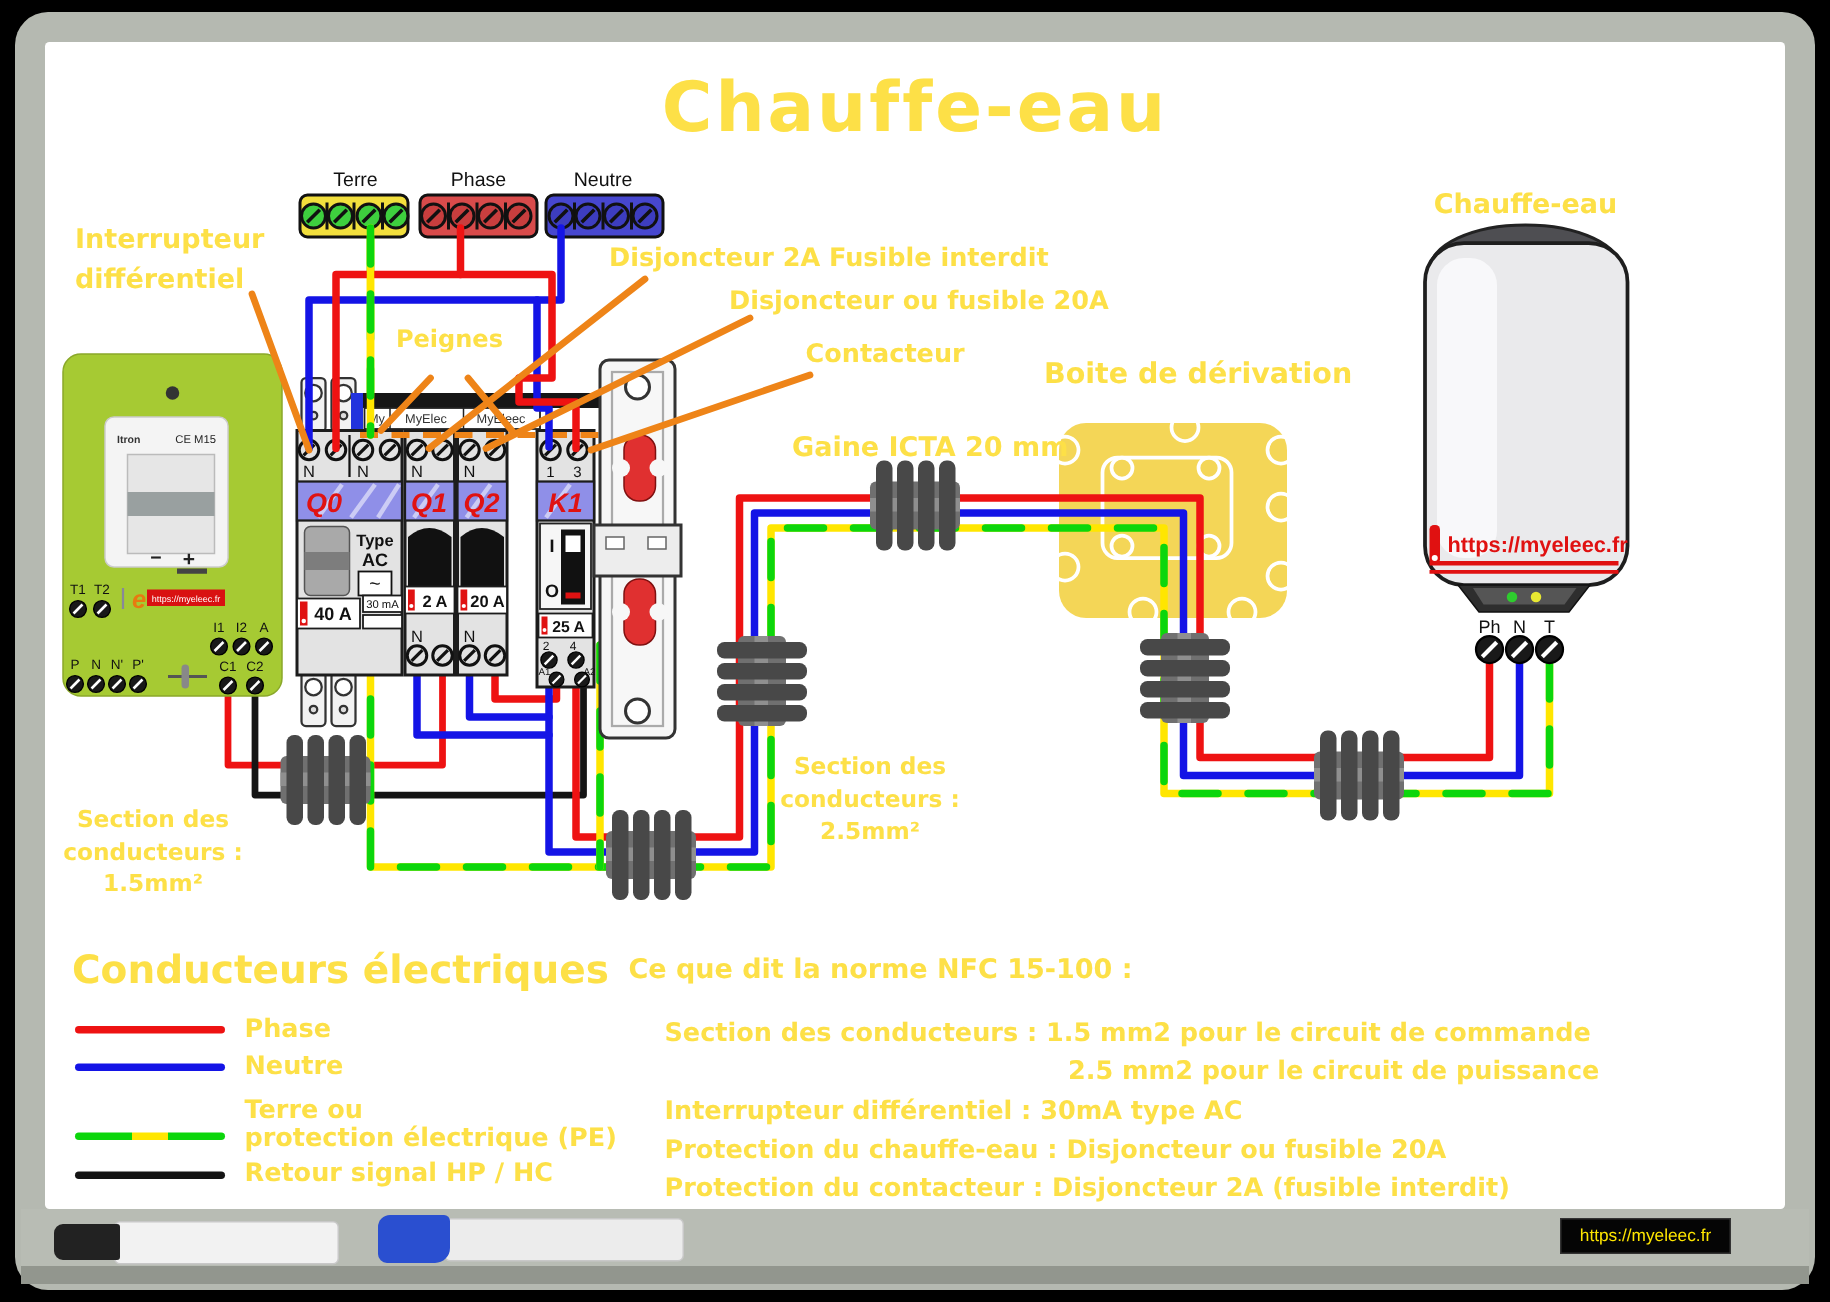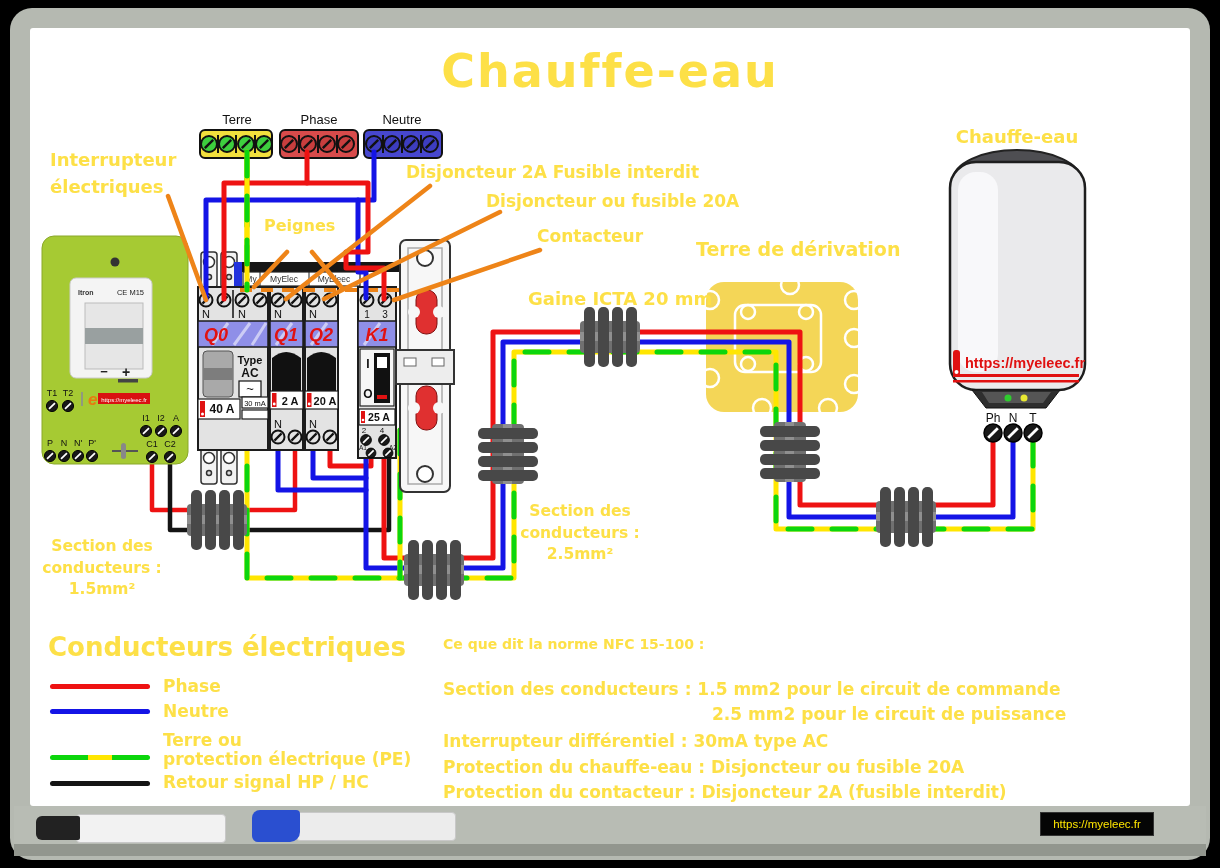--- a/index.html
+++ b/index.html
@@ -369,27 +369,27 @@
     <line class="leader" x1="500" y1="212" x2="324" y2="299"></line>
     <line class="leader" x1="540" y1="250" x2="394" y2="300"></line>
   </g>
 </svg>
 </div>
 
 <div class="hand title">Chauffe-eau</div>
 
 <div class="hand" style="left:50px;top:146px;width:124px;text-align:left;font-size:18px;line-height:1.5">
   <div>Interrupteur</div>
-  <div>électriques</div>
+  <div>différentiel</div>
 </div>
 <div class="hand" style="left:264px;top:216px;font-size:16px">Peignes</div>
 <div class="hand" style="left:406px;top:162px;font-size:17px">Disjoncteur 2A Fusible interdit</div>
 <div class="hand" style="left:486px;top:191px;font-size:17px">Disjoncteur ou fusible 20A</div>
 <div class="hand" style="left:537px;top:226px;font-size:17px">Contacteur</div>
-<div class="hand" style="left:696px;top:238px;font-size:19px">Terre de dérivation</div>
+<div class="hand" style="left:696px;top:238px;font-size:19px">Boite de dérivation</div>
 <div class="hand" style="left:528px;top:288px;font-size:18px">Gaine ICTA 20 mm</div>
 <div class="hand" style="left:950px;top:126px;width:134px;text-align:center;font-size:18px">Chauffe-eau</div>
 
 <div class="hand" style="left:42px;top:536px;width:120px;text-align:center;font-size:15.5px;line-height:1.4">
   <div>Section des</div>
   <div>conducteurs :</div>
   <div>1.5mm²</div>
 </div>
 <div class="hand" style="left:520px;top:501px;width:120px;text-align:center;font-size:15.5px;line-height:1.4">
   <div>Section des</div>
@@ -406,21 +406,21 @@
   <div class="legend-line" style="top:755px;background:linear-gradient(90deg,#0cd60c 0 38%,#ffe600 38% 62%,#0cd60c 62% 100%)"></div>
   <div class="hand leg-label" style="top:731px;line-height:1.1">
     <div>Terre ou</div>
     <div>protection électrique (PE)</div>
   </div>
   <div class="legend-line" style="top:781px;background:#141414"></div>
   <div class="hand leg-label" style="top:772px">Retour signal HP / HC</div>
 </div>
 
 <div>
-  <div class="hand" style="left:443px;top:636px;font-size:14px">Ce que dit la norme NFC 15-100 :</div>
+  <div class="hand" style="left:419px;top:636px;font-size:18px">Ce que dit la norme NFC 15-100 :</div>
   <div class="hand norme-line" style="left:443px;top:679px">Section des conducteurs : 1.5 mm2 pour le circuit de commande</div>
   <div class="hand norme-line" style="left:712px;top:704px">2.5 mm2 pour le circuit de puissance</div>
   <div class="hand norme-line" style="left:443px;top:731px">Interrupteur différentiel : 30mA type AC</div>
   <div class="hand norme-line" style="left:443px;top:757px">Protection du chauffe-eau : Disjoncteur ou fusible 20A</div>
   <div class="hand norme-line" style="left:443px;top:782px">Protection du contacteur : Disjoncteur 2A (fusible interdit)</div>
 </div>
 
 <div style="position:absolute;left:76px;top:814px;width:148px;height:27px;background:#f2f2f2;border:1px solid #c8c8c8;border-radius:4px"></div>
 <div style="position:absolute;left:36px;top:816px;width:44px;height:24px;background:#222;border-radius:6px 2px 2px 6px"></div>
 <div style="position:absolute;left:296px;top:812px;width:158px;height:27px;background:#ececec;border:1px solid #c8c8c8;border-radius:4px"></div>

